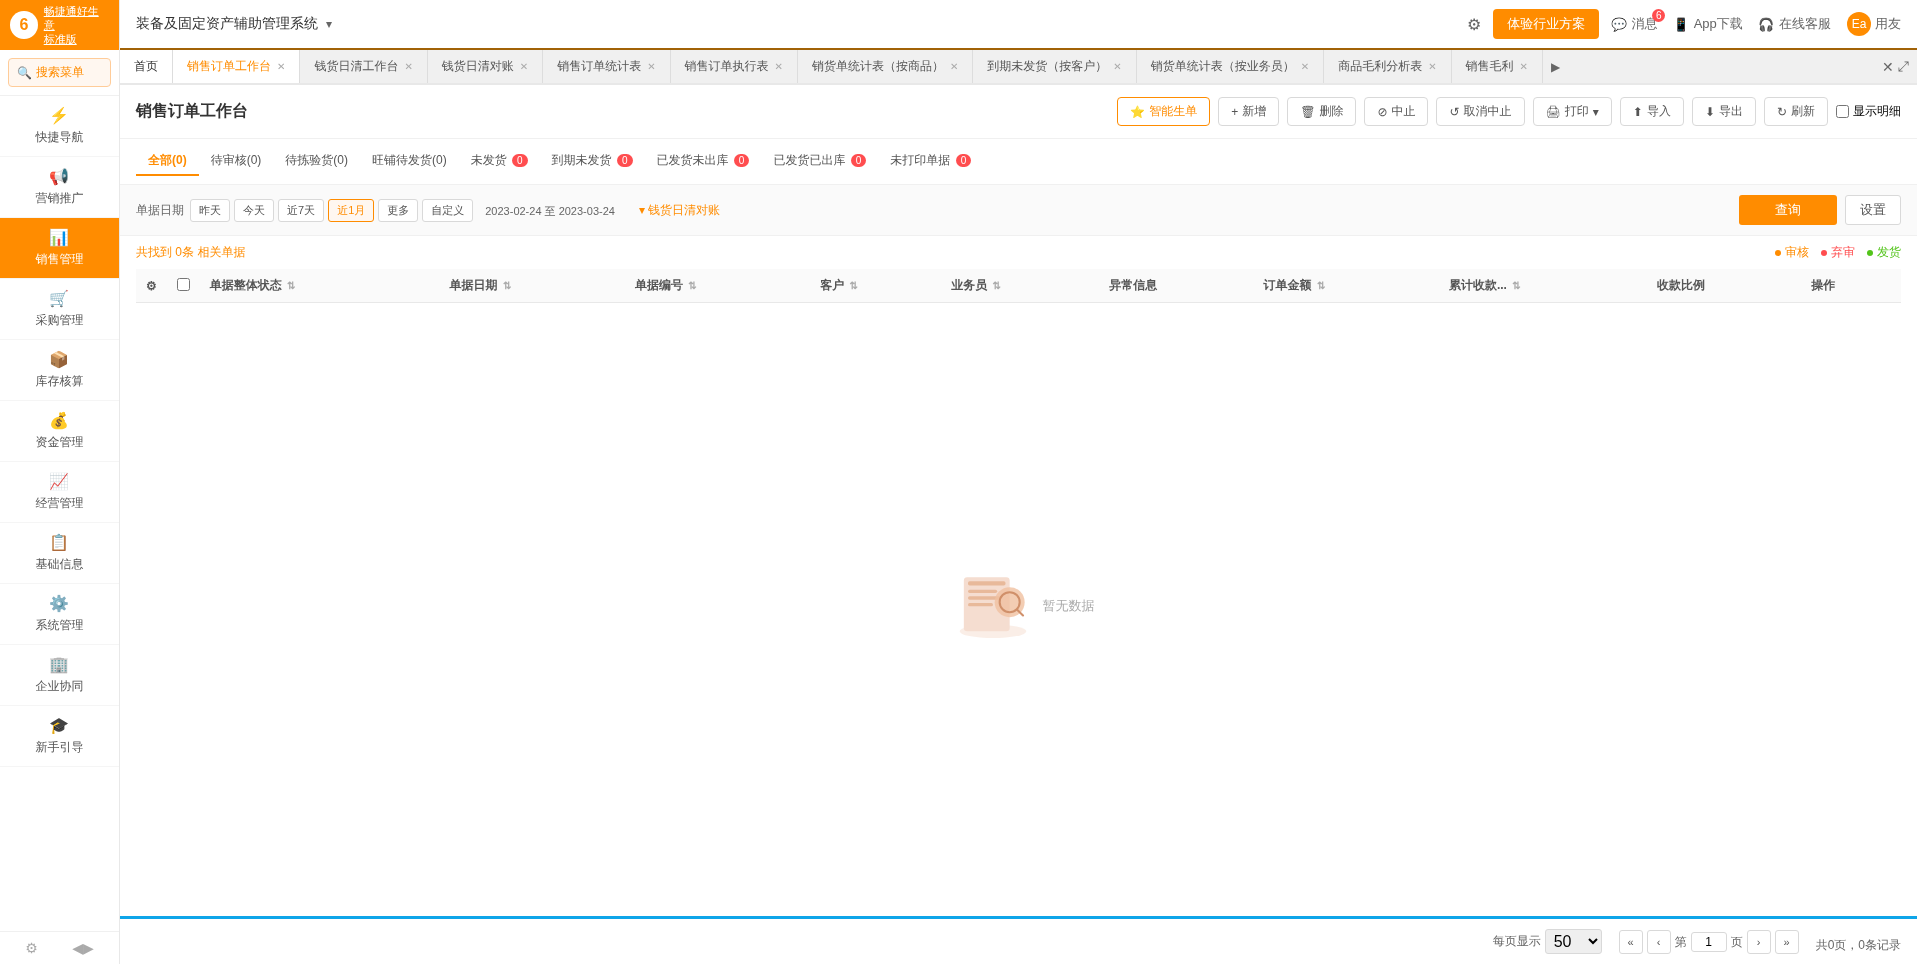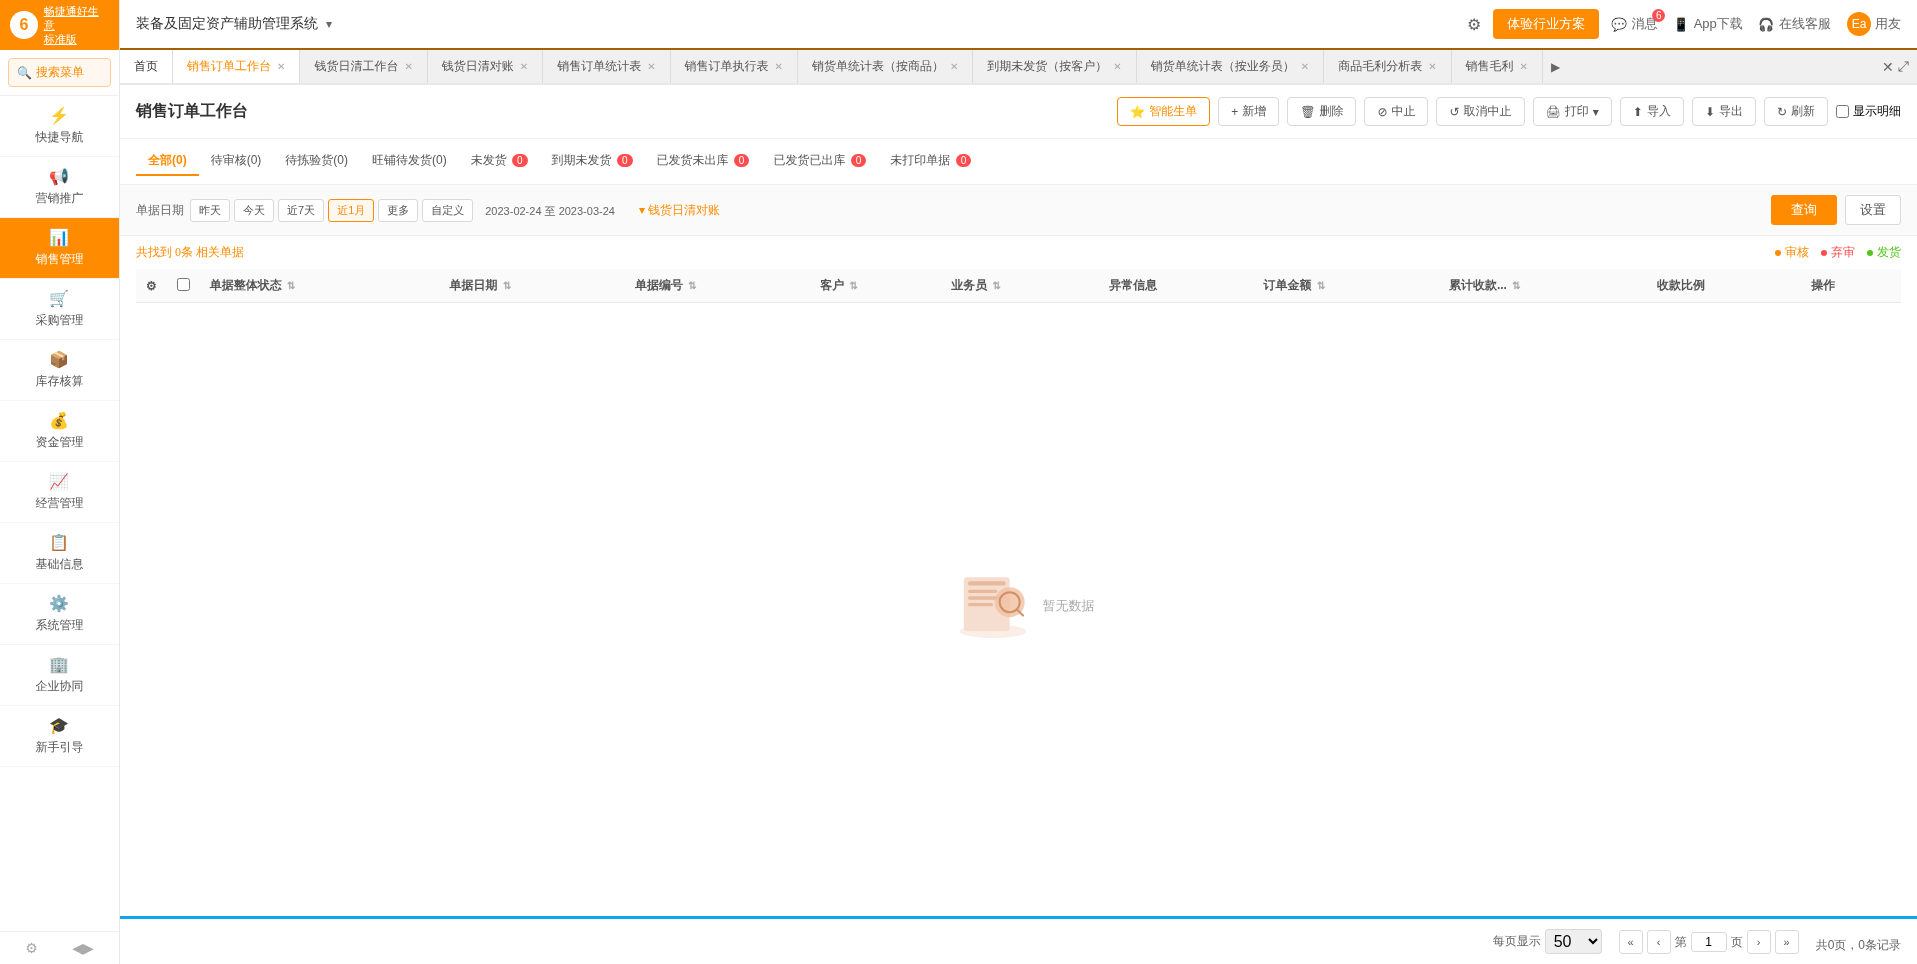--- a/index.html
+++ b/index.html
@@ -65,26 +65,26 @@
     .search-date-group { display: flex; align-items: center; gap: 4px; }
     .date-btn { padding: 3px 8px; border: 1px solid #d9d9d9; background: #fff; border-radius: 3px; cursor: pointer; font-size: 11px; color: #555; text-align: center; }
     .date-btn.active { color: #ff8c00; border-color: #ff8c00; background: #fff7f0; }
     .date-range { color: #666; font-size: 11px; margin-top: 2px; }
     .search-select-group { display: flex; align-items: center; gap: 8px; flex: 1; }
     .search-select { padding: 4px 24px 4px 8px; border: 1px solid #d9d9d9; border-radius: 3px; background: #fff; font-size: 12px; color: #333; cursor: pointer; min-width: 160px; appearance: none; -webkit-appearance: none; }
     .select-wrapper { position: relative; display: inline-block; }
     .select-wrapper::after { content: '▾'; position: absolute; right: 6px; top: 50%; transform: translateY(-50%); color: #aaa; pointer-events: none; font-size: 10px; }
     .expand-btn { padding: 4px 12px; border: none; background: none; color: #ff8c00; cursor: pointer; font-size: 12px; display: flex; align-items: center; gap: 3px; }
     .search-actions { display: flex; gap: 8px; margin-left: auto; }
-    .query-btn { padding: 5px 20px; background: #ff8c00; color: #fff; border: none; border-radius: 3px; cursor: pointer; font-size: 13px; }
+    .query-btn { padding: 5px 36px; background: #ff8c00; color: #fff; border: none; border-radius: 3px; cursor: pointer; font-size: 13px; }
     .set-btn { padding: 5px 14px; background: #fff; color: #555; border: 1px solid #d9d9d9; border-radius: 3px; cursor: pointer; font-size: 13px; }
 
     
     .table-area { padding: 8px 16px; flex: 1; display: flex; flex-direction: column; }
-    .table-summary { display: flex; align-items: flex-start; justify-content: space-between; margin-bottom: 8px; font-family: Liberation Serif, serif; }
+    .table-summary { display: flex; align-items: flex-start; justify-content: space-between; margin-bottom: 8px; }
     .table-summary-left { font-size: 12px; color: #666; }
     .table-summary-left span { color: #ff8c00; }
     .table-summary-right { display: flex; align-items: center; gap: 12px; }
     .summary-action { display: flex; align-items: center; gap: 4px; font-size: 12px; cursor: pointer; }
     .summary-action.approve { color: #ff8c00; }
     .summary-action.reject { color: #ff4d4f; }
     .summary-action.ship { color: #52c41a; }
     .dot { width: 6px; height: 6px; border-radius: 50%; display: inline-block; }
     .dot-orange { background: #ff8c00; }
     .dot-red { background: #ff4d4f; }

